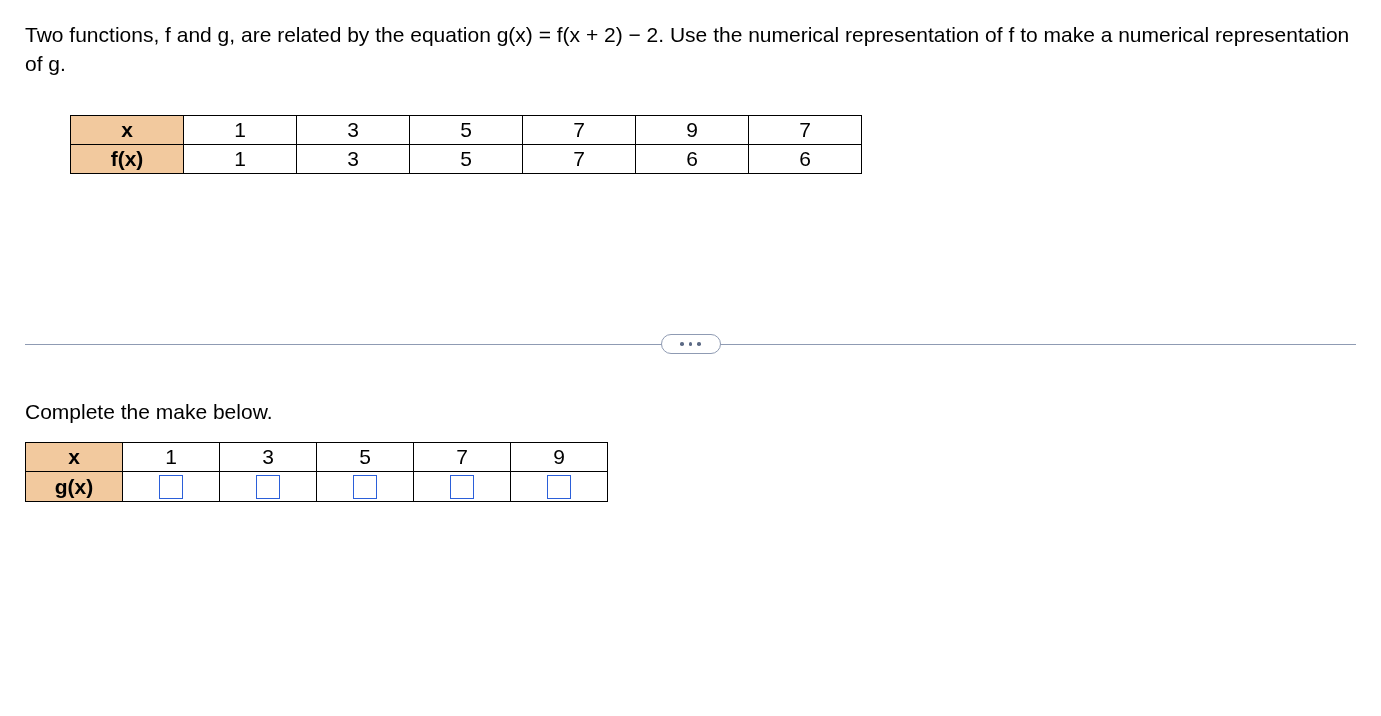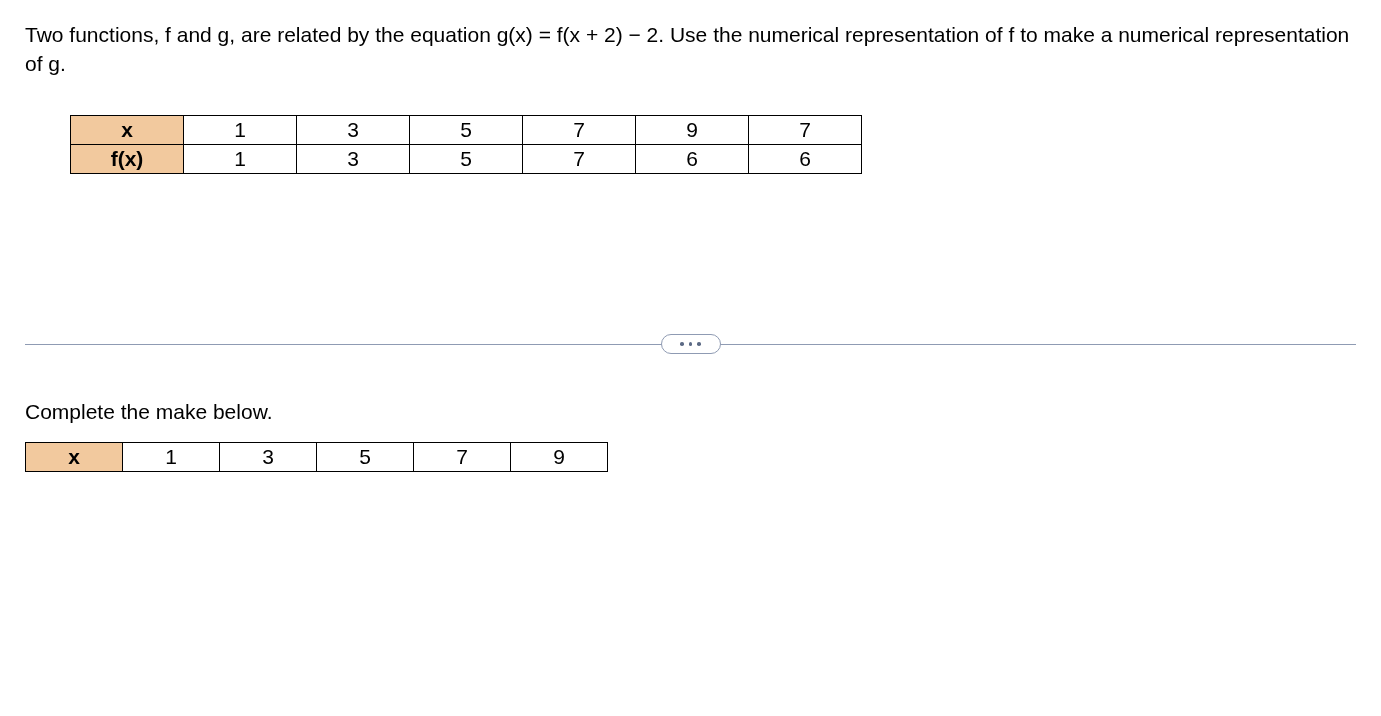--- a/index.html
+++ b/index.html
@@ -125,14 +125,22 @@
 <table class="table2">
   <tbody>
       <tr>
     <td class="hdr">x</td>
     <td>1</td>
     <td>3</td>
     <td>5</td>
     <td>7</td>
     <td>9</td>
   </tr>
+  <tr>
+    <td class="hdr">g(x)</td>
+    <td class="input-cell"><span class="ans-box"></span></td>
+    <td class="input-cell"><span class="ans-box"></span></td>
+    <td class="input-cell"><span class="ans-box"></span></td>
+    <td class="input-cell"><span class="ans-box"></span></td>
+    <td class="input-cell"><span class="ans-box"></span></td>
+  </tr>
 </tbody>
   </table>
 
 </body></html>

